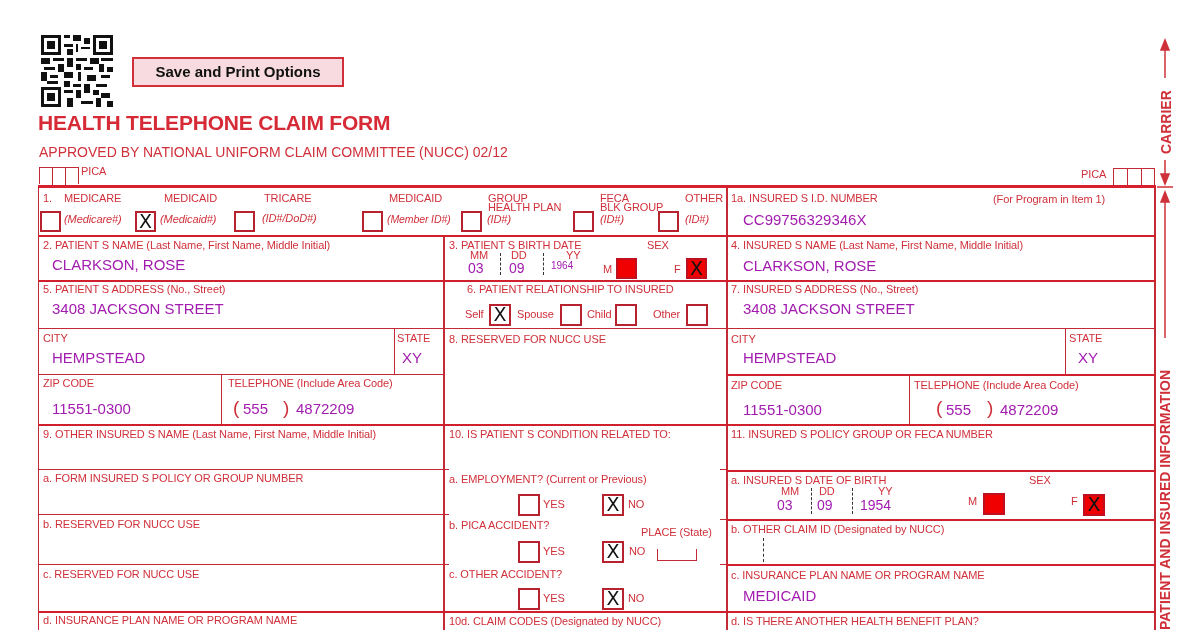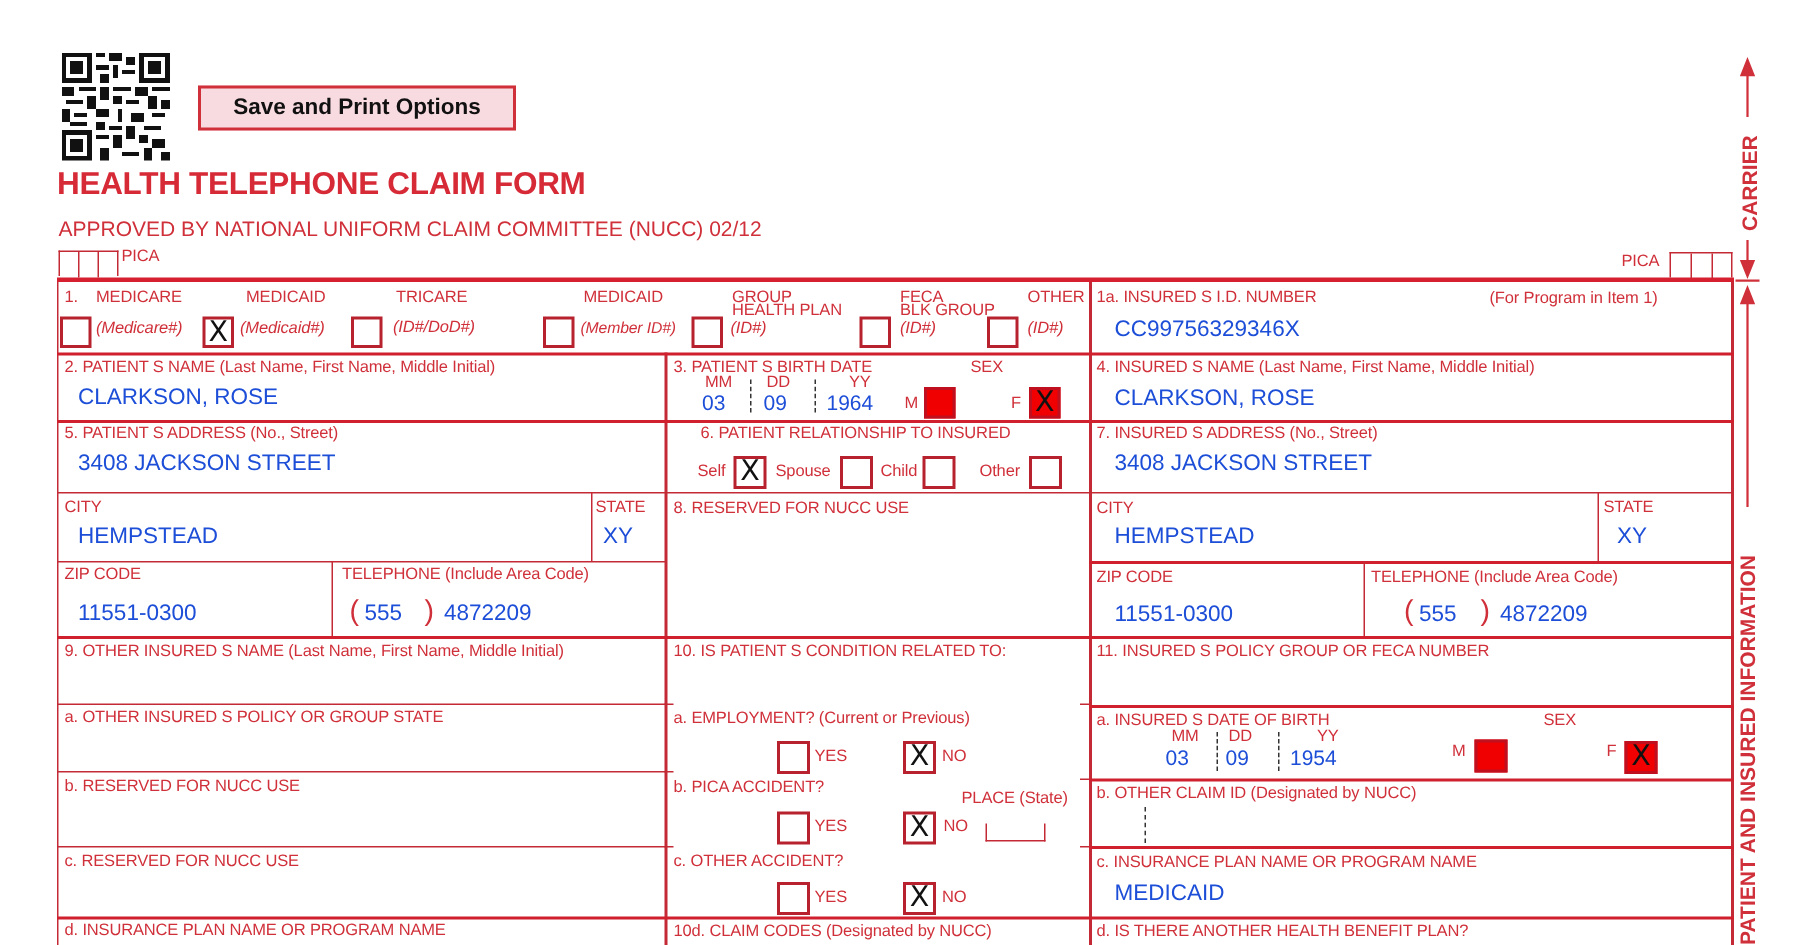--- a/index.html
+++ b/index.html
@@ -1,19 +1,19 @@
 <!DOCTYPE html>
 <html><head>
 <meta charset="utf-8">
 <style>
   html, body { margin:0; padding:0; }
   body { width:1200px; height:630px; background:#ffffff; position:relative; overflow:hidden; font-family:"Liberation Sans", sans-serif; color:#d21f2e; }
   .abs { position:absolute; }
   .lbl { position:absolute; font-size:11px; color:#d0303a; white-space:nowrap; letter-spacing:-0.1px; }
-  .val { position:absolute; font-size:15px; color:#1d4ed8; white-space:nowrap; }
+  .val { position:absolute; font-size:15px; color:#a21caf; white-space:nowrap; }
   .hl { position:absolute; height:1px; background:#c42a35; }
   .hl2 { position:absolute; height:2px; background:#d0202e; }
   .vl { position:absolute; width:1px; background:#c42a35; }
   .vl2 { position:absolute; width:2px; background:#c42a35; }
   .cb { position:absolute; width:19px; height:19px; border:2px solid #b8222e; box-sizing:border-box; background:#fff; }
   .cb.filled { background:#f00000; border-color:#c01020; }
   .cb .x { position:absolute; left:0; top:-3px; width:100%; text-align:center; font-size:19px; color:#111; line-height:22px; font-family:"DejaVu Sans", sans-serif; }
   .ital { font-style:italic; }
   #qr { left:40px; top:35px; width:74px; height:72px; }
   #save-btn { left:132px; top:57px; width:212px; height:30px; background:#f8dbe0; border:2px solid #d0303a; box-sizing:border-box; font-weight:bold; color:#111; font-size:15px; text-align:center; line-height:26px; cursor:pointer; }
@@ -176,21 +176,21 @@
 
 <div class="lbl" style="left:449px;top:239px;">3. PATIENT S BIRTH DATE</div>
 <div class="lbl" style="left:647px;top:239px;">SEX</div>
 <div class="lbl" style="left:470px;top:249px;">MM</div>
 <div class="lbl" style="left:511px;top:249px;">DD</div>
 <div class="lbl" style="left:566px;top:249px;">YY</div>
 <div class="dash" style="left:500px;top:253px;height:22px;"></div>
 <div class="dash" style="left:543px;top:253px;height:22px;"></div>
 <div class="val" style="left:468px;top:260px;font-size:14px;">03</div>
 <div class="val" style="left:509px;top:260px;font-size:14px;">09</div>
-<div class="val" style="left:551px;top:260px;font-size:14px;">1964</div>
+<div class="val" style="left:551px;top:260px;font-size:10px;">1964</div>
 <div class="lbl" style="left:603px;top:263px;">M</div>
 <div class="cb filled" style="left:616px;top:258px;width:21px;height:21px;"></div>
 <div class="lbl" style="left:674px;top:263px;">F</div>
 <div class="cb filled" style="left:686px;top:258px;width:21px;height:21px;">
     <span class="x">X</span>
   </div>
 
 <div class="lbl" style="left:731px;top:239px;">4. INSURED S NAME (Last Name, First Name, Middle Initial)</div>
 <div class="val" style="left:743px;top:257px;">CLARKSON, ROSE</div>
 
@@ -230,21 +230,21 @@
 <div class="val" style="left:743px;top:401px;">11551-0300</div>
 <div class="lbl" style="left:914px;top:379px;">TELEPHONE (Include Area Code)</div>
 <div class="val" style="left:936px;top:397px;font-size:19px;color:#d0303a;">(</div>
 <div class="val" style="left:946px;top:401px;">555</div>
 <div class="val" style="left:987px;top:397px;font-size:19px;color:#d0303a;">)</div>
 <div class="val" style="left:1000px;top:401px;">4872209</div>
 
 <div class="lbl" style="left:449px;top:333px;">8. RESERVED FOR NUCC USE</div>
 
 <div class="lbl" style="left:43px;top:428px;">9. OTHER INSURED S NAME (Last Name, First Name, Middle Initial)</div>
-<div class="lbl" style="left:43px;top:472px;">a. OTHER INSURED S POLICY OR GROUP STATE</div>
+<div class="lbl" style="left:43px;top:472px;">a. FORM INSURED S POLICY OR GROUP NUMBER</div>
 <div class="lbl" style="left:43px;top:518px;">b. RESERVED FOR NUCC USE</div>
 <div class="lbl" style="left:43px;top:568px;">c. RESERVED FOR NUCC USE</div>
 <div class="lbl" style="left:43px;top:614px;">d. INSURANCE PLAN NAME OR PROGRAM NAME</div>
 
 <div class="lbl" style="left:449px;top:428px;">10. IS PATIENT S CONDITION RELATED TO:</div>
 <div class="lbl" style="left:449px;top:473px;">a. EMPLOYMENT? (Current or Previous)</div>
 <div class="cb" style="left:518px;top:494px;width:22px;height:22px;"></div>
 <div class="lbl" style="left:543px;top:498px;">YES</div>
 <div class="cb" style="left:602px;top:494px;width:22px;height:22px;">
     <span class="x">X</span>

